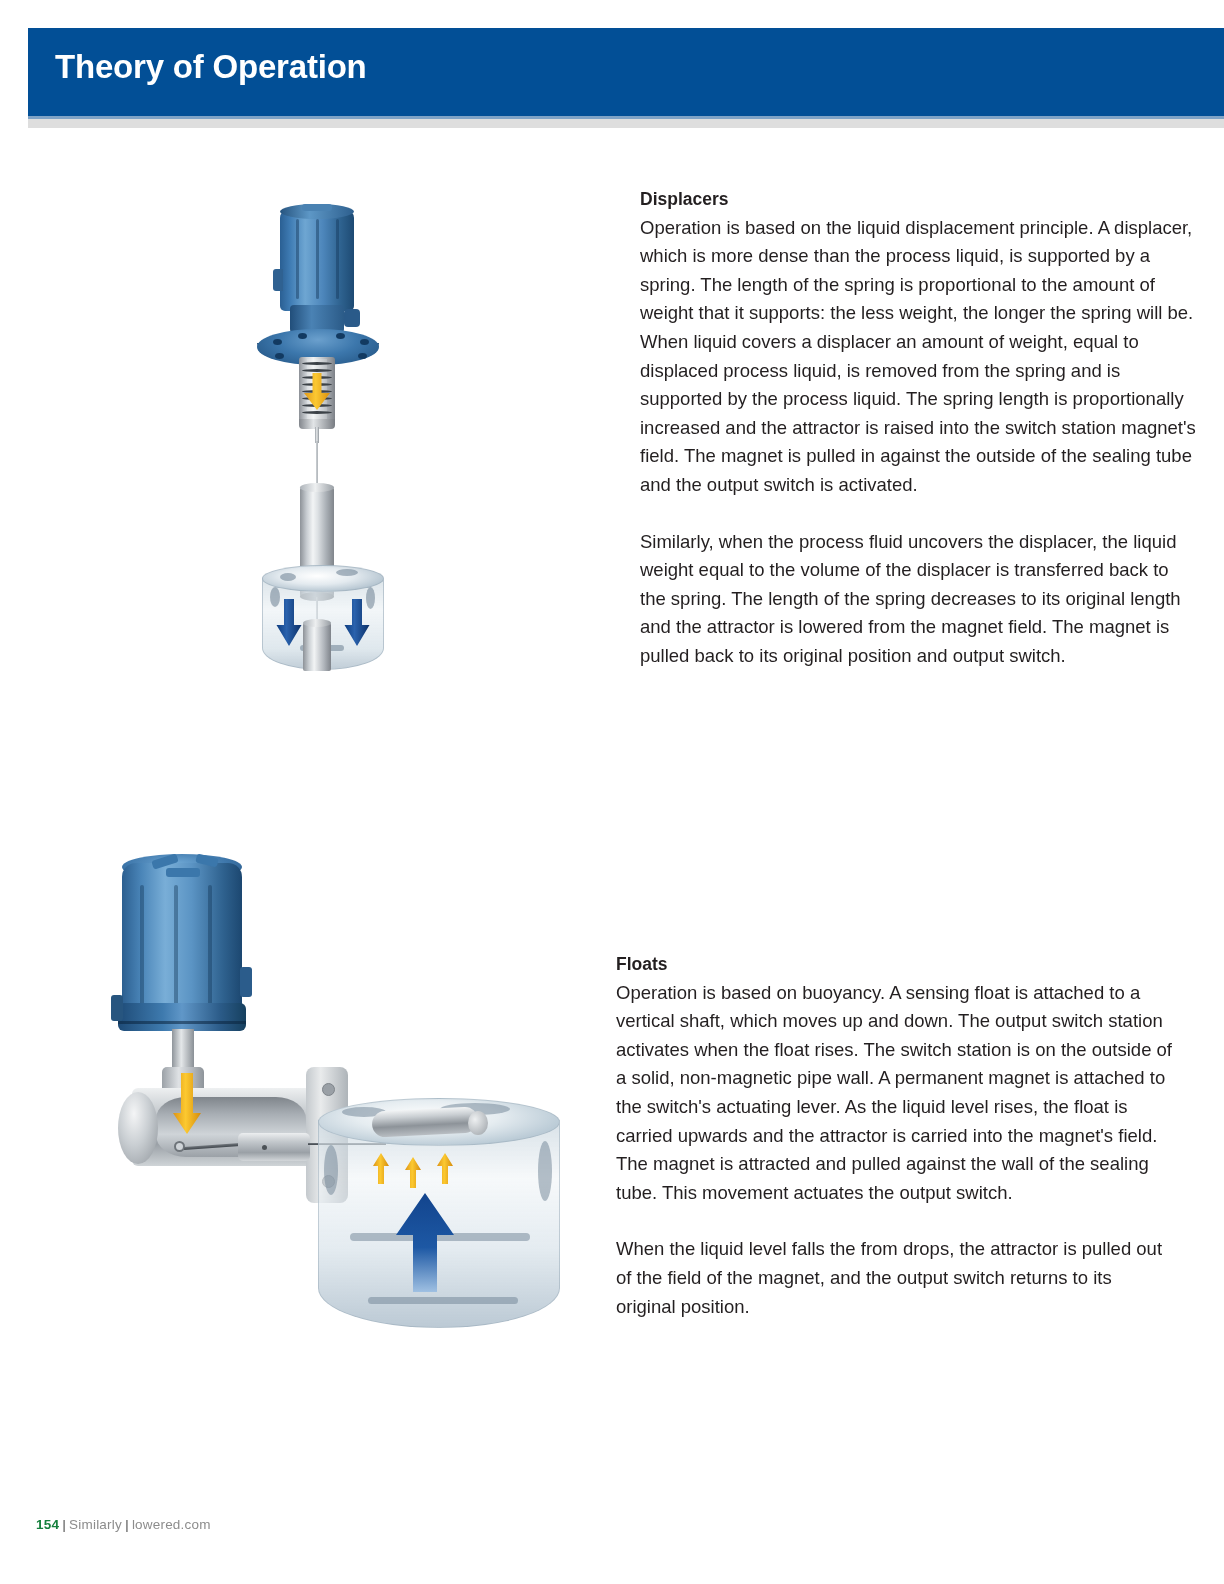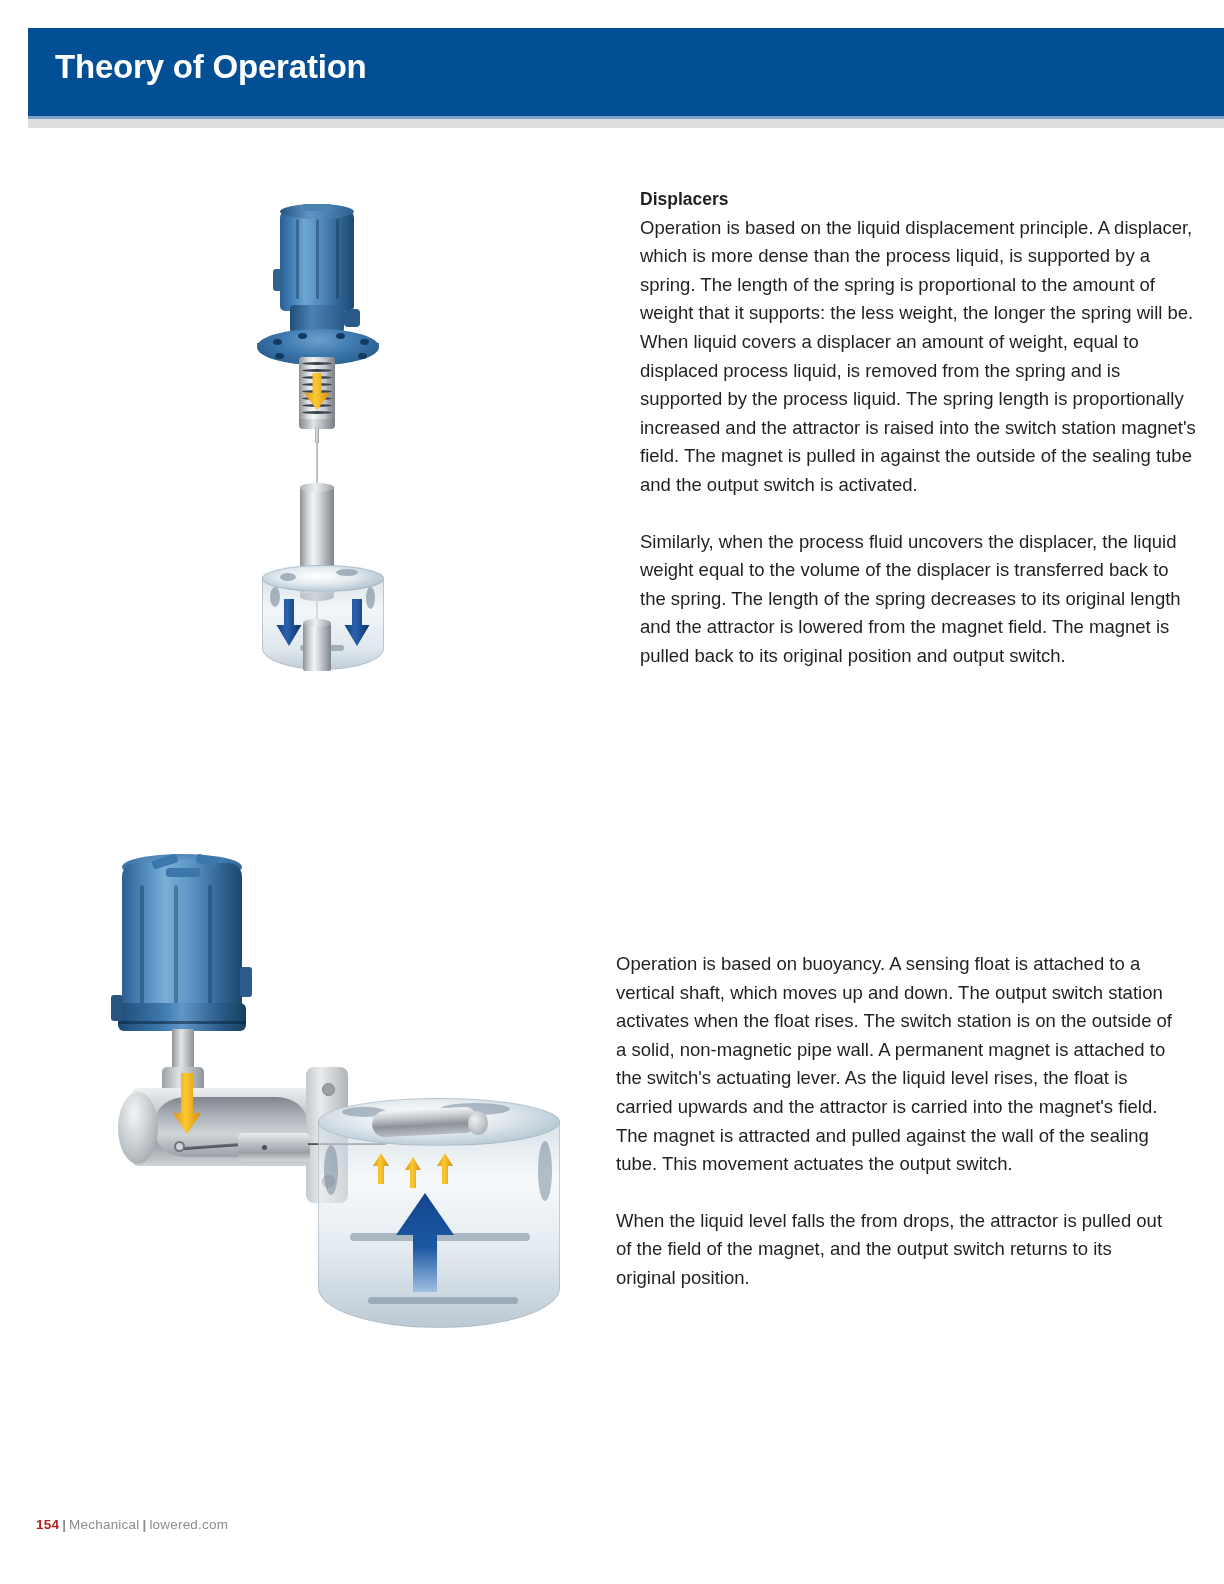--- a/index.html
+++ b/index.html
@@ -92,21 +92,21 @@
 
   
   #page-footer {
     position: absolute;
     left: 36px;
     bottom: 52px;
     font-size: 13.5px;
     color: #8c8c8c;
     letter-spacing: 0.2px;
   }
-  #page-footer .pg { font-weight: bold; color: #b91c1c; }
+  #page-footer .pg { font-weight: bold; color: #15803d; }
   #page-footer .sep { font-weight: bold; color: #8c8c8c; padding: 0 3px; }
 
   
   #figure-displacer {
     position: absolute;
     left: 240px; top: 195px;
     width: 190px; height: 490px;
   }
   
   .sw-head {
@@ -658,20 +658,21 @@
         <stop offset="0%" stop-color="#12448d"></stop>
         <stop offset="55%" stop-color="#1d58a4"></stop>
         <stop offset="100%" stop-color="#9fc0e2"></stop>
       </linearGradient>
     </defs>
     <path d="M31 0 L60 42 H43 V99 H19 V42 H2 Z" fill="url(#bgrad2)"></path>
   </svg>
 </div>
 
 <div id="floats-block">
+  <h2 class="section-heading">Floats</h2>
   <p class="body-par">Operation is based on buoyancy. A sensing float is attached to a vertical shaft, which moves up and down. The output switch station activates when the float rises. The switch station is on the outside of a solid, non-magnetic pipe wall. A permanent magnet is attached to the switch's actuating lever. As the liquid level rises, the float is carried upwards and the attractor is carried into the magnet's field. The magnet is attracted and pulled against the wall of the sealing tube. This movement actuates the output switch.</p>
   <div class="par-gap"></div>
   <p class="body-par">When the liquid level falls the from drops, the attractor is pulled out of the field of the magnet, and the output switch returns to its original position.</p>
 </div>
 
 <div id="page-footer">
-  <span class="pg">154</span><span class="sep">|</span><span>Mechanical</span><span class="sep">|</span><span>lowered.com</span>
+  <span class="pg">154</span><span class="sep">|</span><span>Similarly</span><span class="sep">|</span><span>lowered.com</span>
 </div>
 
 </body></html>

